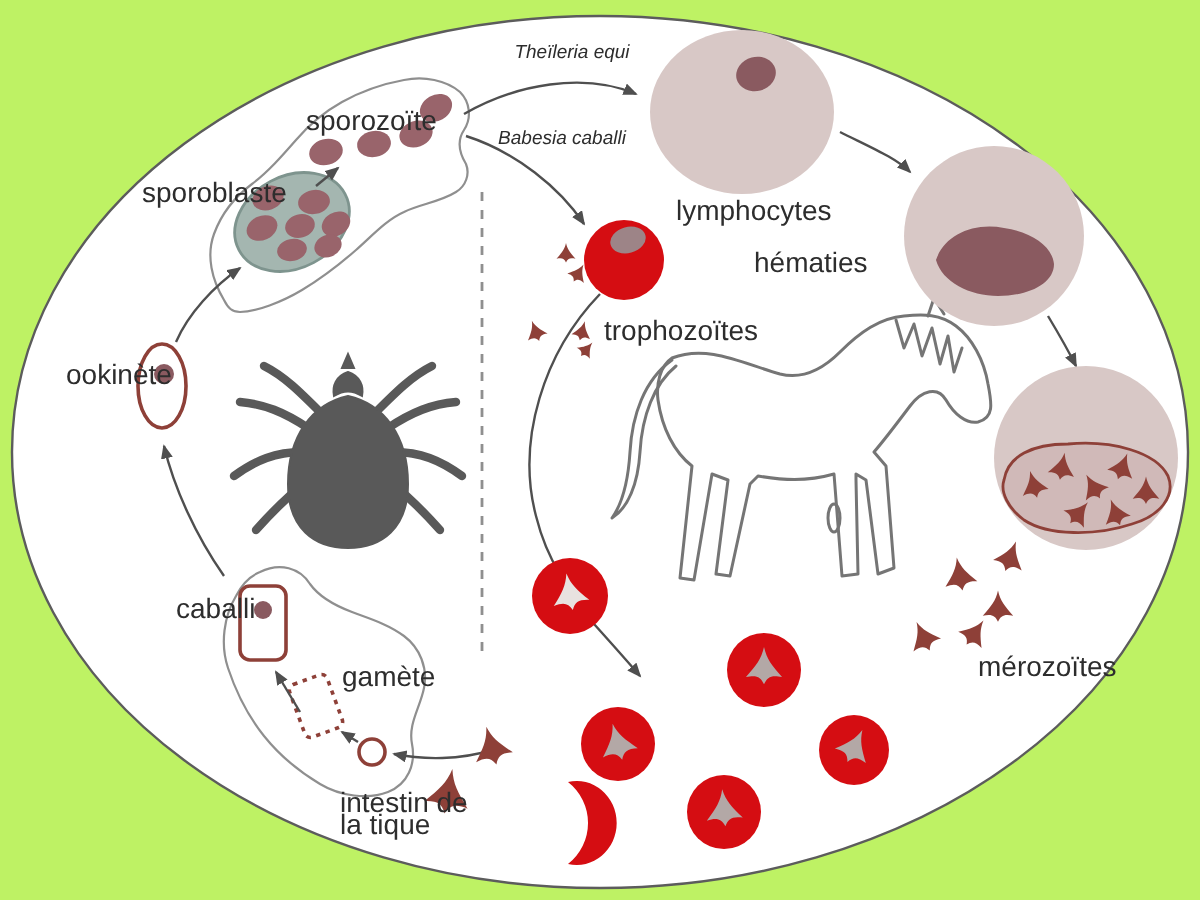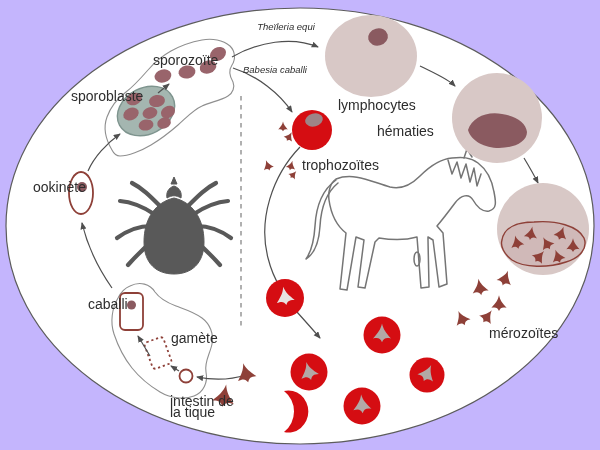--- a/index.html
+++ b/index.html
@@ -1,16 +1,16 @@
 <!DOCTYPE html>
 <html style="--red: #d50d12; --cell: #d8c8c6; --nucleus: #8a5a60; --mauve: #99646b; --teal: #a4b6b0; --teal-stroke: #7e948e; --darkred: #8e4038; --graytri: #b3a8a6; --whitetri: #e8e2e0; --bean: #d0b9b8; --troph: #9d8487; --tick: #595959; --horse: #757575; --arrow: #4f4f4f; --blob: #8f8f8f; --border: #5c5c5c; --text: #2d2d2d;"><head>
 <meta charset="utf-8">
 <style>
   html,body{margin:0;padding:0;background:#fff;}
-  #stage{position:relative;width:600px;height:450px;background:#c4b5fd;overflow:hidden;
+  #stage{position:relative;width:600px;height:450px;background:#bef264;overflow:hidden;
          font-family:"Liberation Sans",sans-serif;}
   #stage svg{position:absolute;left:0;top:0;}
   .lbl{position:absolute;font-size:14px;line-height:11px;color:var(--text);white-space:nowrap;}
   .species{font-style:italic;font-size:9.5px;}
   .two-line span{display:block;}
   
   .outer-ring{fill:#fff;stroke:var(--border);stroke-width:1.2;}
   .blob{fill:#fff;stroke:var(--blob);stroke-width:1.1;}
   .teal{fill:var(--teal);stroke:var(--teal-stroke);stroke-width:1.4;}
   .mauve{fill:var(--mauve);}
@@ -178,21 +178,21 @@
       <use href="#tri" class="tri-dark" transform="translate(505,279) rotate(20) scale(0.8)"></use>
       <use href="#tri" class="tri-dark" transform="translate(499,304) scale(0.8)"></use>
       <use href="#tri" class="tri-dark" transform="translate(487,317) rotate(35) scale(0.75)"></use>
       <use href="#tri" class="tri-dark" transform="translate(462,319) rotate(-25) scale(0.8)"></use>
       <use href="#tri" class="tri-dark" transform="translate(246,374) rotate(-15) scale(1.0)"></use>
       <use href="#tri" class="tri-dark" transform="translate(224,397) rotate(10) scale(1.15)"></use>
     </g>
   </svg>
 
   <span class="lbl species" style="left:250px;top:21px;width:72px;text-align:center;">Theïleria equi</span>
-  <span class="lbl species" style="left:243px;top:64px;width:76px;">Babesia caballi</span>
+  <span class="lbl species" style="left:243px;top:64px;width:76px;text-align:center;">Babesia caballi</span>
   <span class="lbl" style="left:153px;top:55px;">sporozoïte</span>
   <span class="lbl" style="left:71px;top:91px;">sporoblaste</span>
   <span class="lbl" style="left:33px;top:182px;">ookinète</span>
   <span class="lbl" style="left:88px;top:299px;">caballi</span>
   <span class="lbl" style="left:171px;top:333px;">gamète</span>
   <div class="lbl two-line" style="left:170px;top:396px;">
     <span>intestin de</span>
     <span>la tique</span>
   </div>
   <span class="lbl" style="left:338px;top:100px;">lymphocytes</span>

